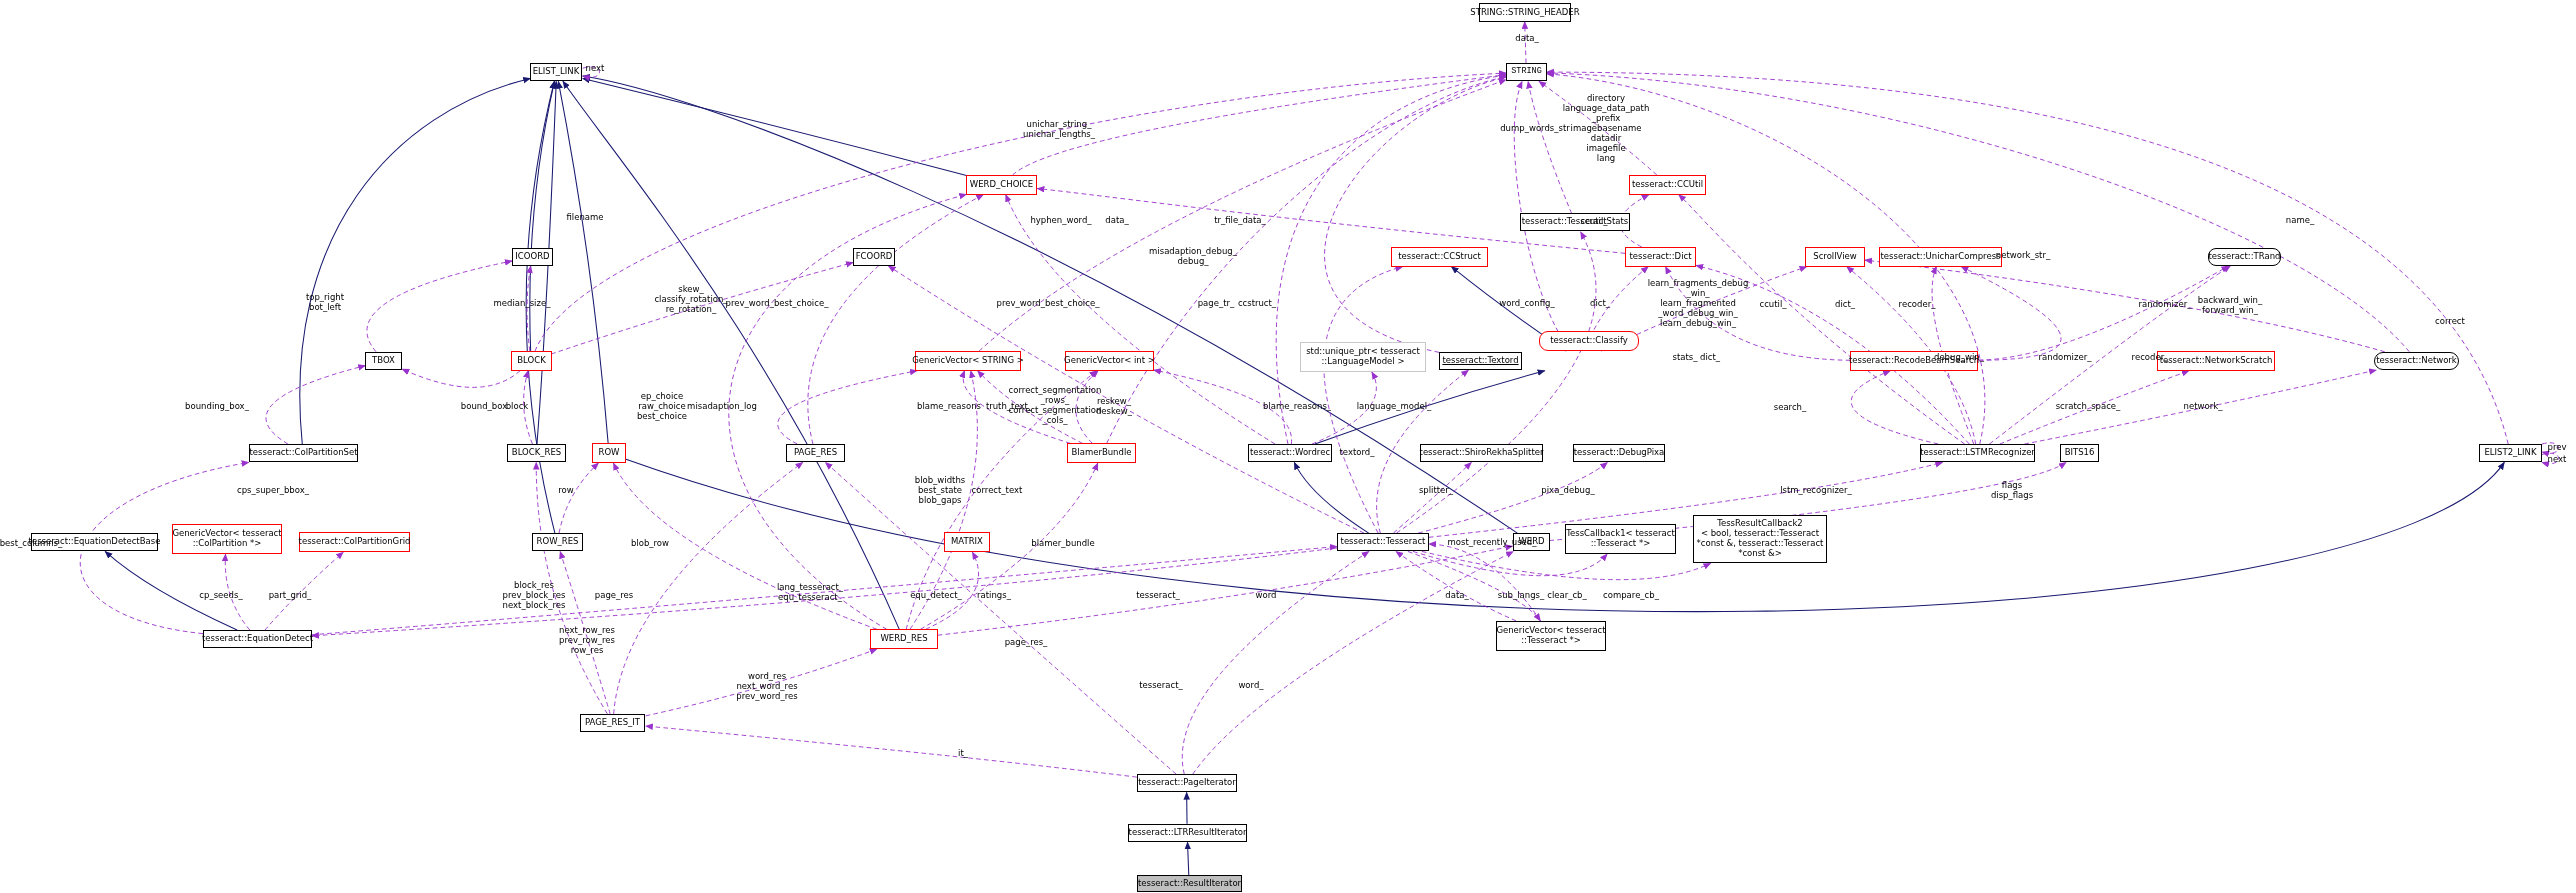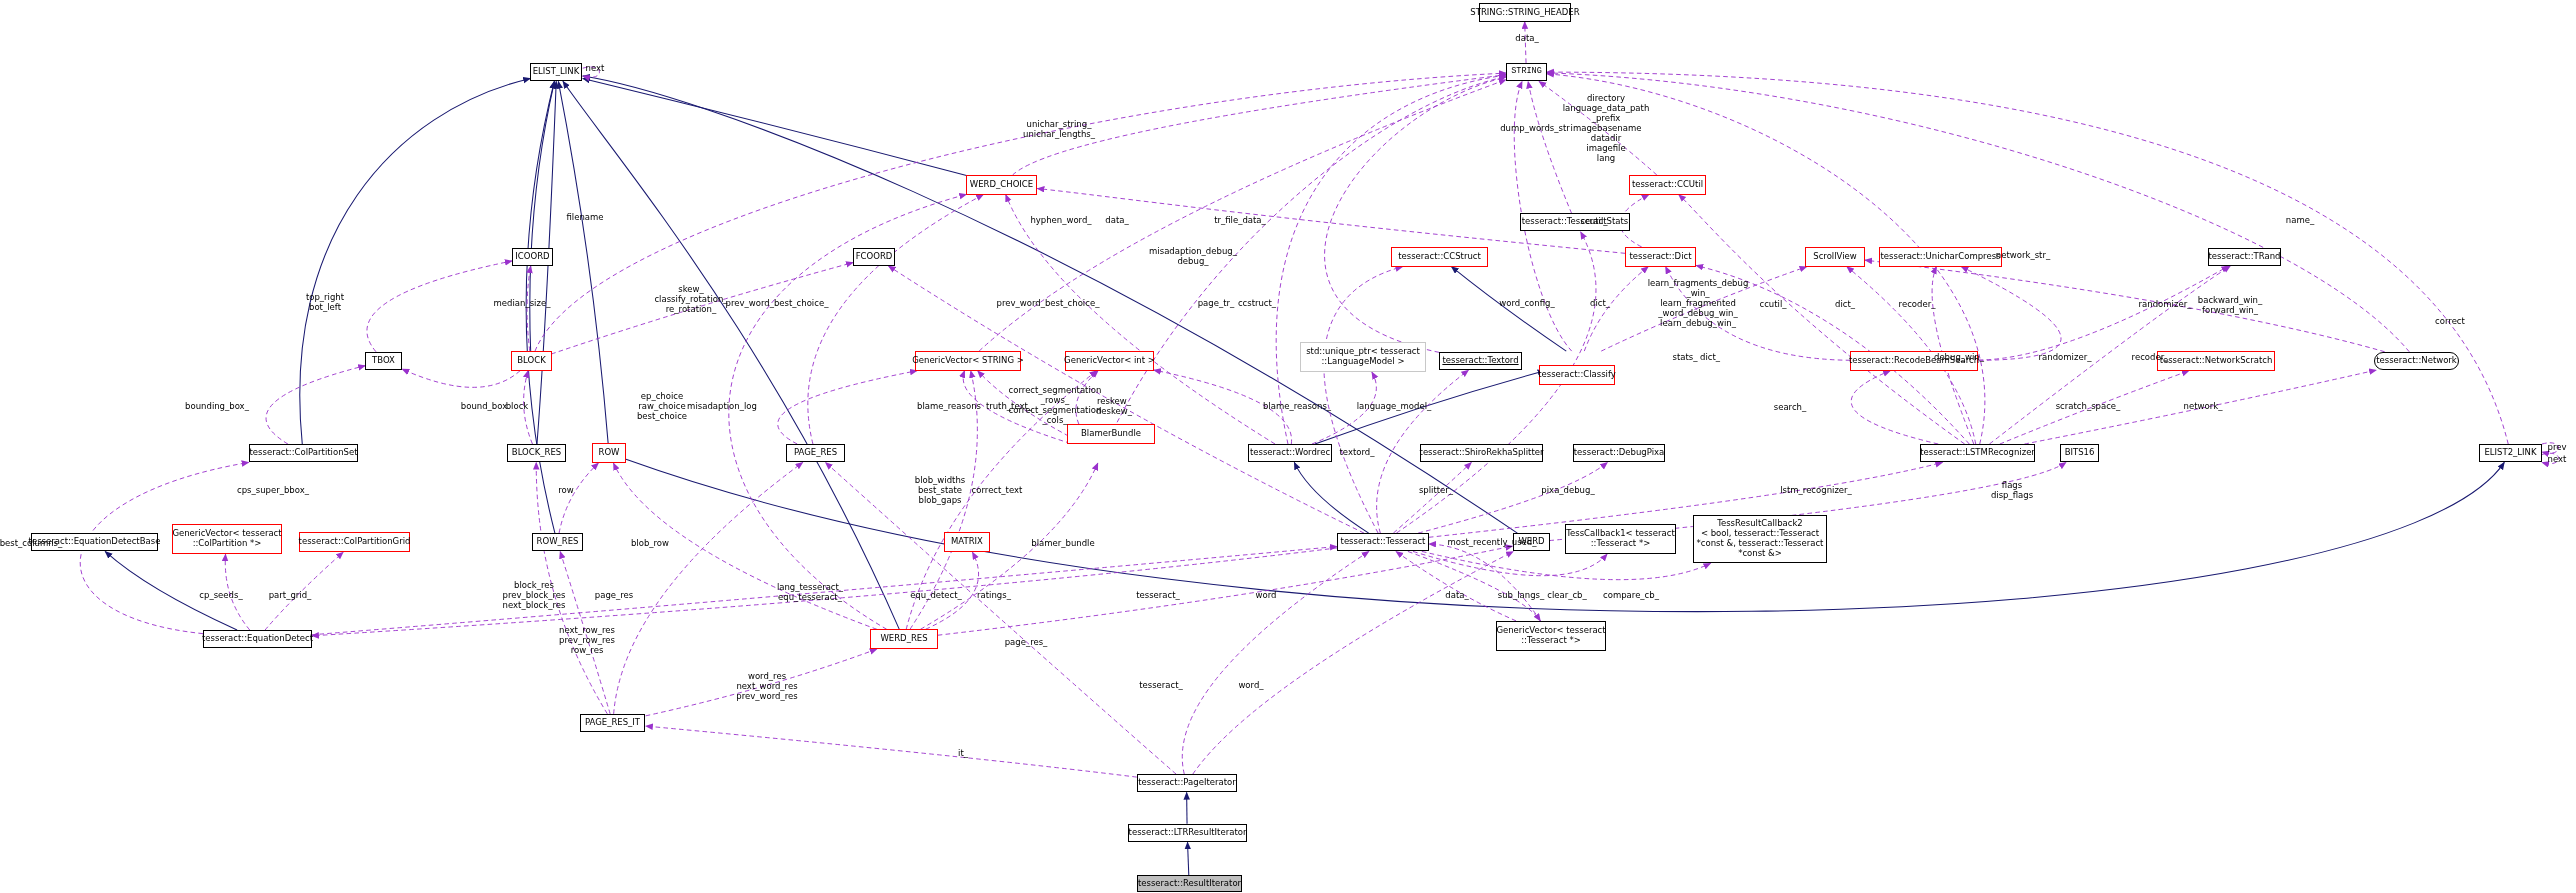--- a/index.html
+++ b/index.html
@@ -132,37 +132,37 @@
       <div class="node black" style="left: 530px; top: 63px; width: 52px; height: 18.3px;">ELIST_LINK</div>
       <div class="node red" style="left: 966px; top: 175px; width: 71px; height: 19.6px;">WERD_CHOICE</div>
       <div class="node red" style="left: 1629px; top: 175px; width: 77px; height: 19.6px;">tesseract::CCUtil</div>
       <div class="node black2" style="left: 1520px; top: 213px; width: 110px; height: 18.3px;">tesseract::TesseractStats</div>
       <div class="node black" style="left: 512px; top: 248px; width: 41px; height: 18.3px;">ICOORD</div>
       <div class="node black" style="left: 853px; top: 248px; width: 42px; height: 18.3px;">FCOORD</div>
       <div class="node red" style="left: 1391px; top: 247px; width: 97px; height: 19.6px;">tesseract::CCStruct</div>
       <div class="node red" style="left: 1625px; top: 247px; width: 71px; height: 19.6px;">tesseract::Dict</div>
       <div class="node red" style="left: 1805px; top: 247px; width: 60px; height: 19.6px;">ScrollView</div>
       <div class="node red" style="left: 1879px; top: 247px; width: 123px; height: 19.6px;">tesseract::UnicharCompress</div>
-      <div class="node black2" style="left: 2208px; top: 248px; width: 73px; height: 18.3px;">tesseract::TRand</div>
+      <div class="node black2" style="left: 2208px; top: 248px; width: 73px; height: 18.3px; border-radius: 8px;">tesseract::TRand</div>
       <div class="node black2" style="left: 365px; top: 352px; width: 37px; height: 18.3px;">TBOX</div>
       <div class="node red" style="left: 511px; top: 351px; width: 41px; height: 19.6px;">BLOCK</div>
       <div class="node red" style="left: 915px; top: 351px; width: 106px; height: 19.6px;">GenericVector&lt; STRING &gt;</div>
       <div class="node red" style="left: 1065px; top: 351px; width: 89px; height: 19.6px;">GenericVector&lt; int &gt;</div>
       <div class="node gray" style="left: 1300px; top: 342px; width: 126px; height: 30px;">std::unique_ptr&lt; tesseract
 ::LanguageModel &gt;</div>
       <div class="node black2" style="left: 1439px; top: 352px; width: 83px; height: 18.3px; text-decoration: underline;">tesseract::Textord</div>
-      <div class="node red" style="left: 1539px; top: 365px; width: 76px; height: 19.6px;">tesseract::Classify</div>
+      <div class="node red" style="left: 1539px; top: 331px; width: 100px; height: 19.6px; border-radius: 9px;">tesseract::Classify</div>
       <div class="node red" style="left: 1850px; top: 351px; width: 128px; height: 19.6px;">tesseract::RecodeBeamSearch</div>
       <div class="node red" style="left: 2157px; top: 351px; width: 118px; height: 19.6px;">tesseract::NetworkScratch</div>
       <div class="node black2" style="left: 2374px; top: 352px; width: 85px; height: 18.3px; border-radius: 9px;">tesseract::Network</div>
       <div class="node black2" style="left: 249px; top: 444px; width: 109px; height: 18.3px;">tesseract::ColPartitionSet</div>
       <div class="node black2" style="left: 507px; top: 444px; width: 59px; height: 18.3px;">BLOCK_RES</div>
       <div class="node red" style="left: 592px; top: 443px; width: 34px; height: 19.6px;">ROW</div>
       <div class="node black2" style="left: 786px; top: 444px; width: 59px; height: 18.3px;">PAGE_RES</div>
-      <div class="node red" style="left: 1067px; top: 424px; width: 88px; height: 19.6px;">BlamerBundle</div>
+      <div class="node red" style="left: 1067px; top: 443px; width: 69px; height: 19.6px;">BlamerBundle</div>
       <div class="node black2" style="left: 1248px; top: 444px; width: 84px; height: 18.3px;">tesseract::Wordrec</div>
       <div class="node black2" style="left: 1420px; top: 444px; width: 123px; height: 18.3px;">tesseract::ShiroRekhaSplitter</div>
       <div class="node black2" style="left: 1573px; top: 444px; width: 92px; height: 18.3px;">tesseract::DebugPixa</div>
       <div class="node black2" style="left: 1920px; top: 444px; width: 115px; height: 18.3px;">tesseract::LSTMRecognizer</div>
       <div class="node black2" style="left: 2060px; top: 444px; width: 39px; height: 18.3px;">BITS16</div>
       <div class="node black2" style="left: 2479px; top: 444px; width: 63px; height: 18.3px;">ELIST2_LINK</div>
       <div class="node black" style="left: 31px; top: 533px; width: 127px; height: 18.3px;">tesseract::EquationDetectBase</div>
       <div class="node red" style="left: 172px; top: 524px; width: 110px; height: 30px;">GenericVector&lt; tesseract
 ::ColPartition *&gt;</div>
       <div class="node red" style="left: 299px; top: 532px; width: 111px; height: 19.6px;">tesseract::ColPartitionGrid</div>

